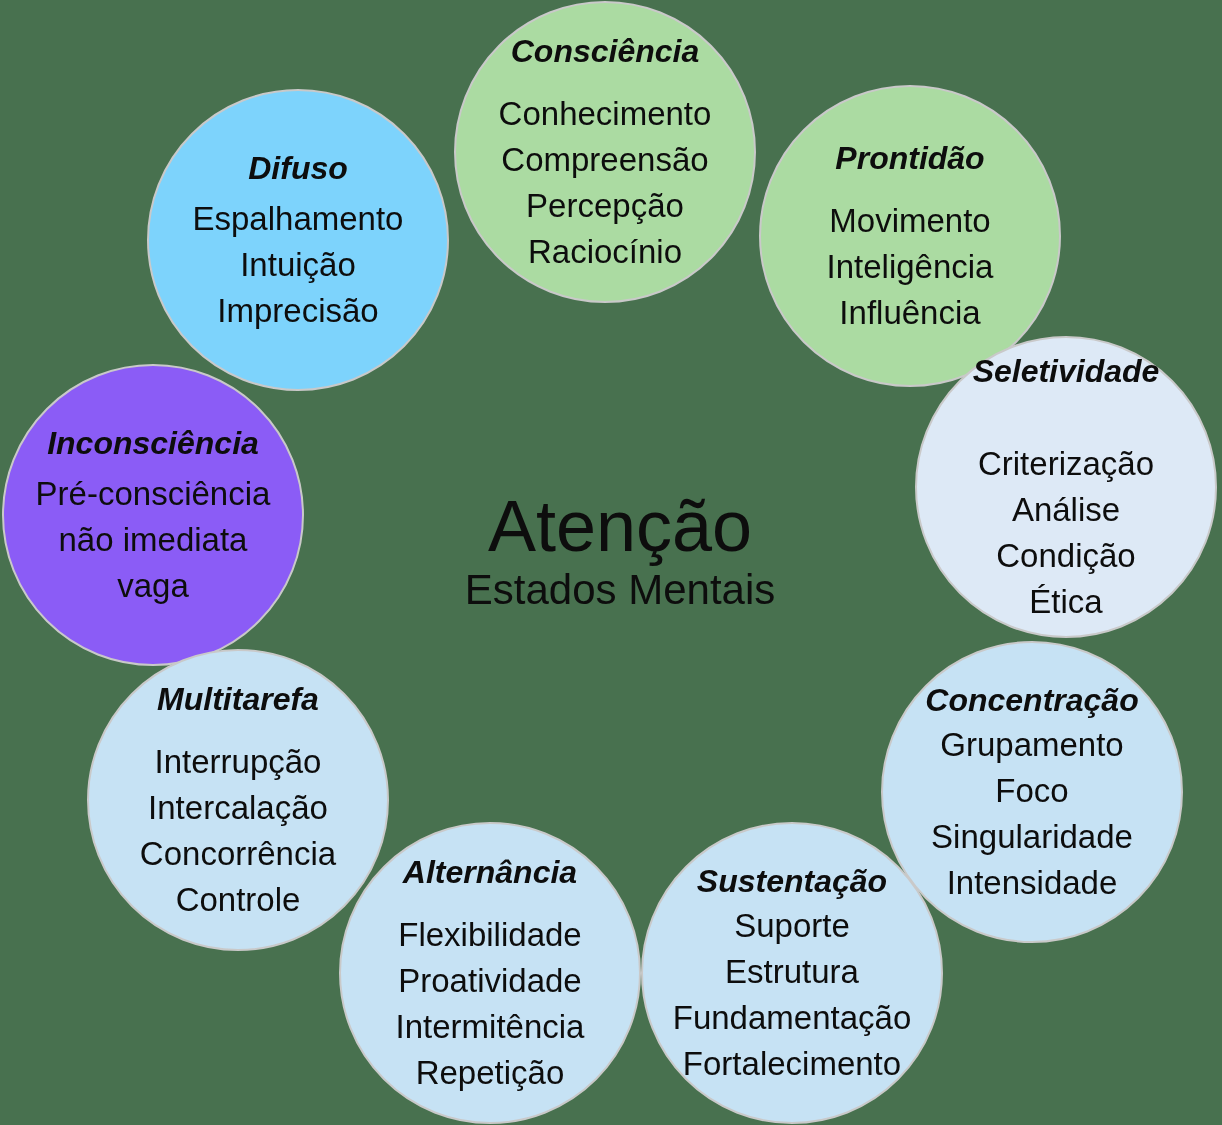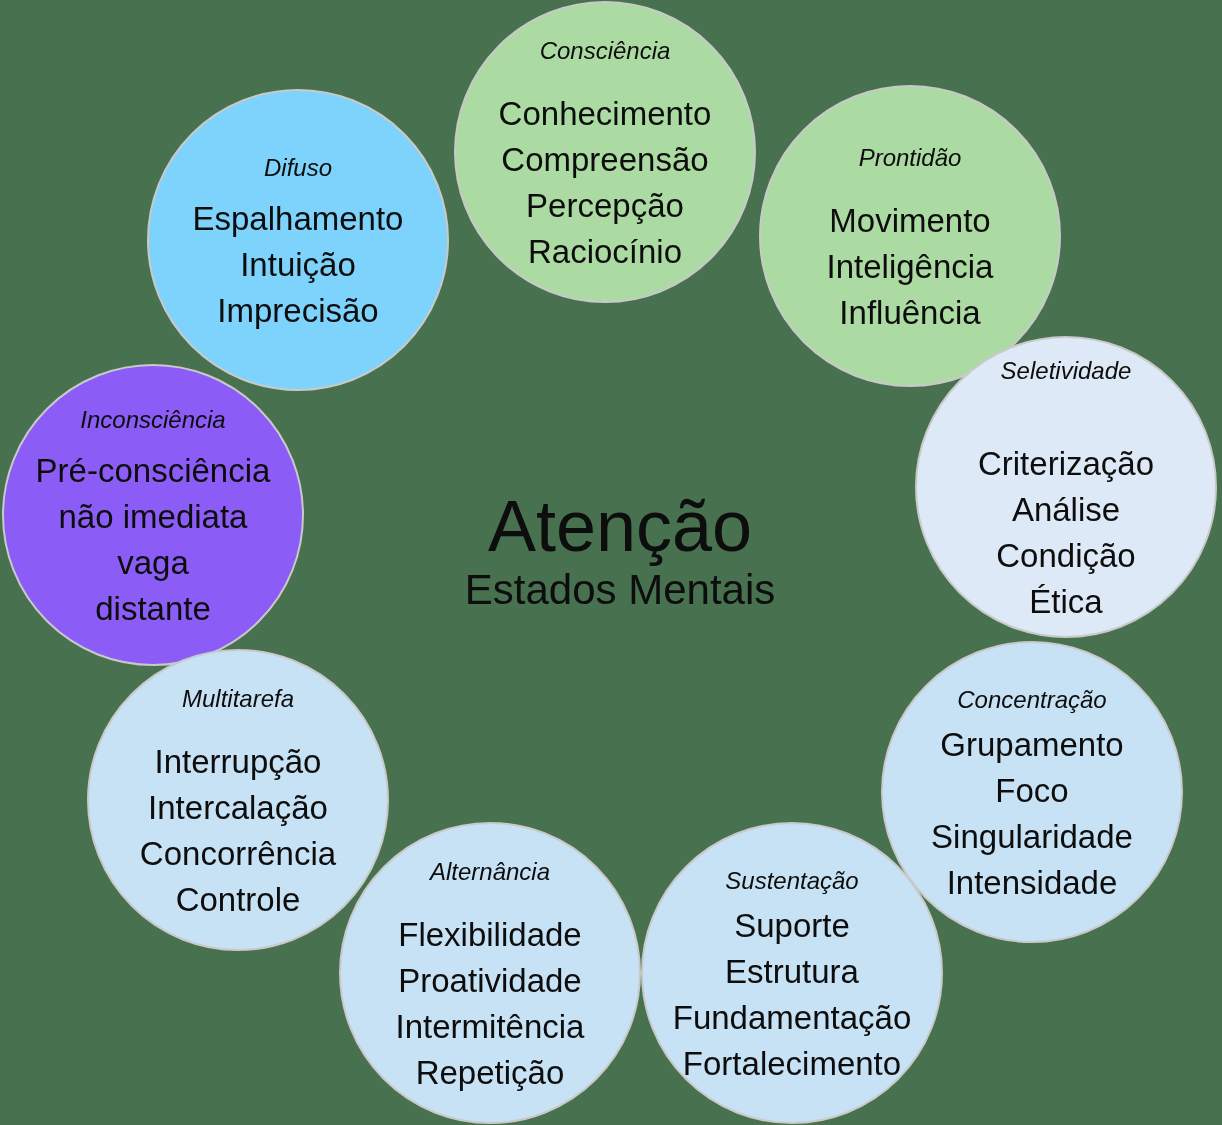--- a/index.html
+++ b/index.html
@@ -8,21 +8,21 @@
     background:#48714f;
     font-family:"Liberation Sans", sans-serif;
     color:#0d0d0d;
   }
   .circle {
     position:absolute; width:302px; height:302px; border-radius:50%;
     border:2px solid #c9c9c9; box-sizing:border-box;
     display:flex; flex-direction:column; align-items:center; justify-content:center;
     text-align:center;
   }
-  .circle-title { font-size:24px; font-weight:400; font-style:italic; line-height:44px; white-space:nowrap; }
+  .circle-title { font-size:32px; font-weight:700; font-style:italic; line-height:44px; white-space:nowrap; }
   .gap-lg .circle-title { margin-bottom:18px; }
   .gap-sm .circle-title { margin-bottom:6px; }
   .gap-0  .circle-title { margin-bottom:0; }
   .circle-item { font-size:33px; line-height:46px; white-space:nowrap; }
 
   .pos-consciencia   { left:454px; top:1px; }
   .pos-prontidao     { left:759px; top:85px; }
   .pos-seletividade  { left:915px; top:336px; }
   .pos-concentracao  { left:881px; top:641px; }
   .pos-sustentacao   { left:641px; top:822px; }
@@ -65,21 +65,20 @@
     <div class="circle-item">Influência</div>
   </div>
 </div>
 
 <div class="circle pos-inconsciencia gap-sm" style="background: #8b5cf6;">
   <div class="circle-title">Inconsciência</div>
   <div class="circle-items">
     <div class="circle-item">Pré-consciência</div>
     <div class="circle-item">não imediata</div>
     <div class="circle-item">vaga</div>
-    <div class="circle-item">distante</div>
   </div>
 </div>
 
 <div class="circle pos-seletividade gap-0" style="background: rgb(221, 233, 246); gap: 48px;">
   <div class="circle-title">Seletividade</div>
   <div class="circle-items">
     <div class="circle-item">Criterização</div>
     <div class="circle-item">Análise</div>
     <div class="circle-item">Condição</div>
     <div class="circle-item">Ética</div>

